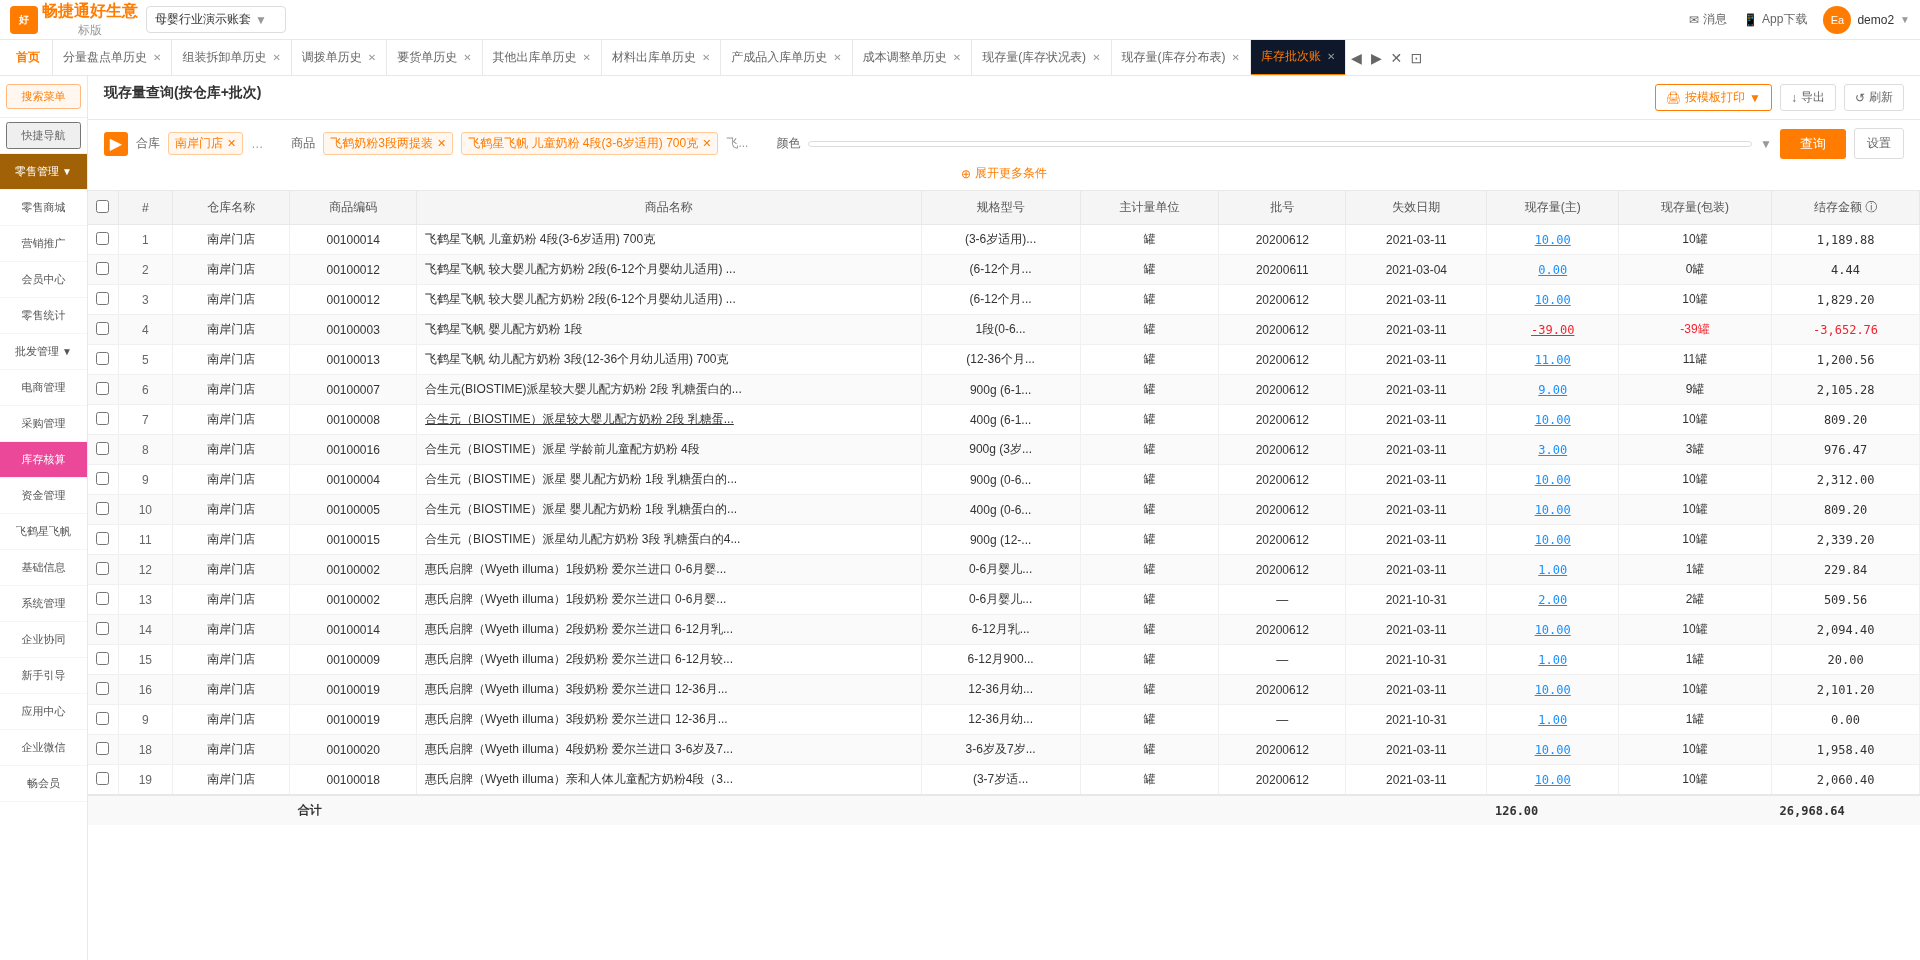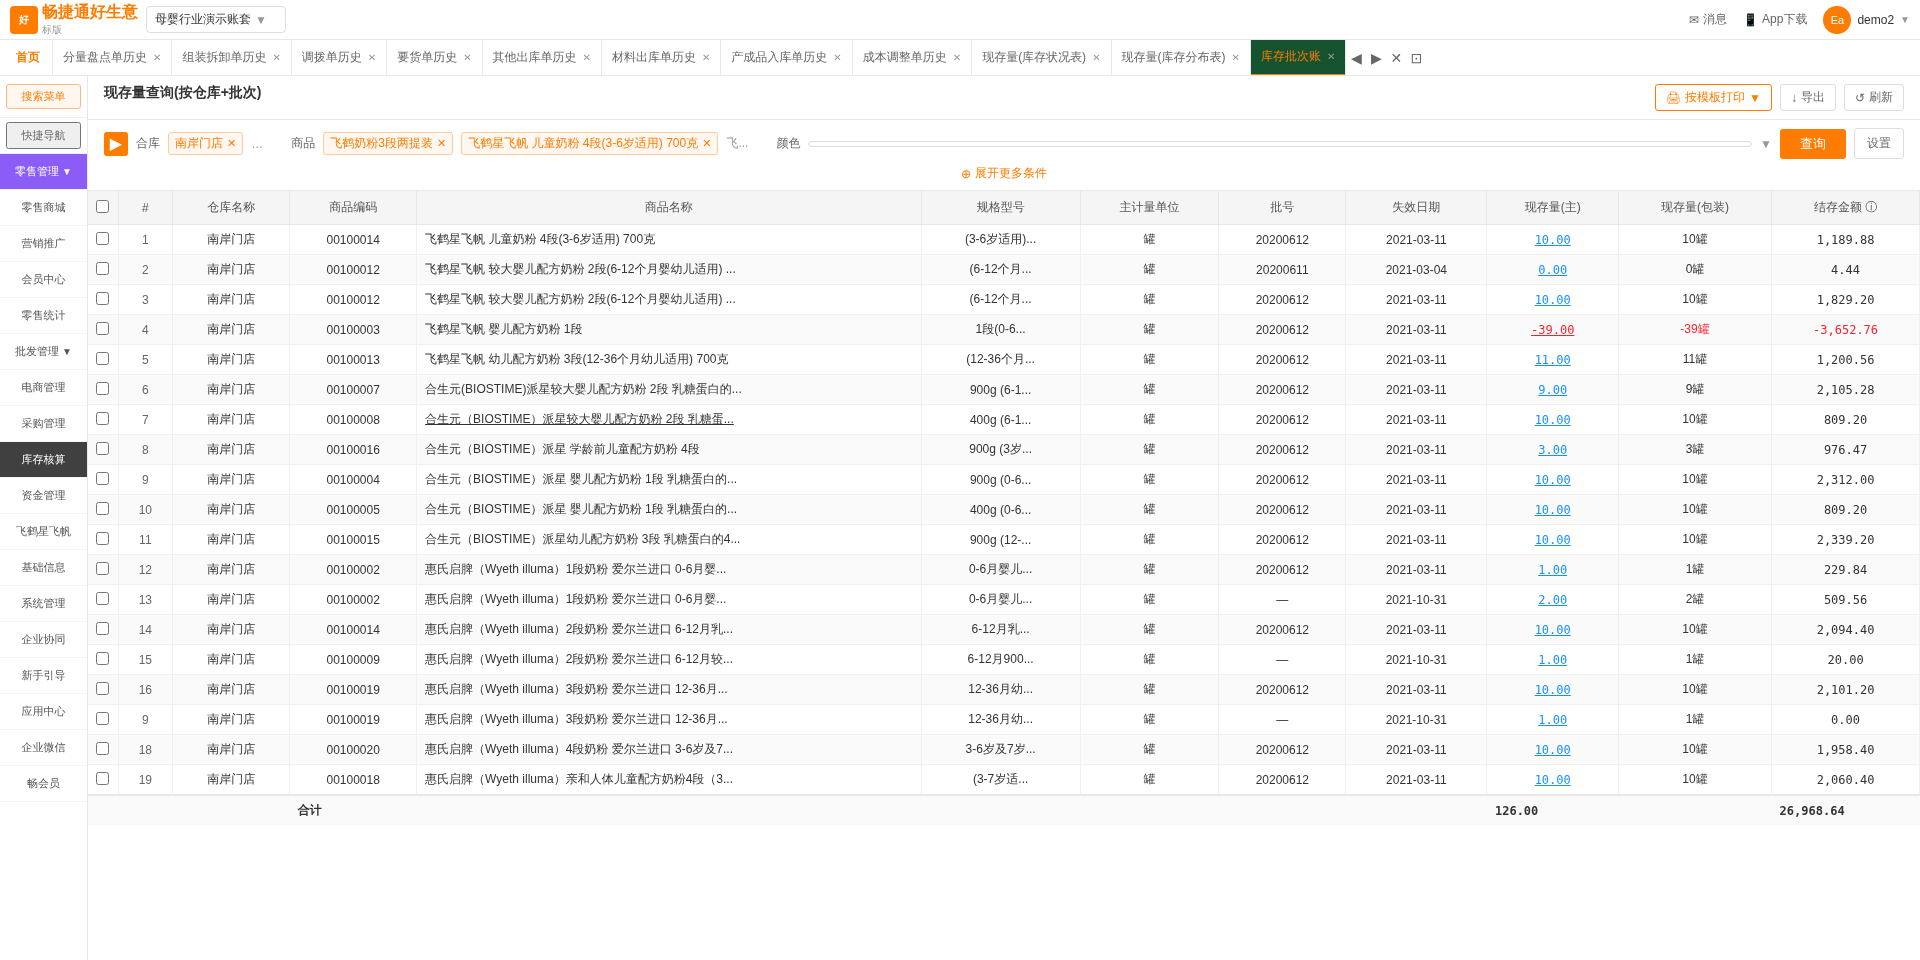--- a/index.html
+++ b/index.html
@@ -12,37 +12,37 @@
     .logo-icon { width: 28px; height: 28px; background: #ff7c00; border-radius: 4px; display: flex; align-items: center; justify-content: center; color: white; font-size: 10px; font-weight: bold; }
     .workspace-select { display: flex; align-items: center; gap: 4px; padding: 4px 8px; border: 1px solid #ddd; border-radius: 4px; cursor: pointer; font-size: 12px; color: #333; min-width: 140px; }
     .top-bar-right { display: flex; align-items: center; gap: 16px; }
     .top-btn { display: flex; align-items: center; gap: 4px; cursor: pointer; color: #666; font-size: 12px; }
     .user-area { display: flex; align-items: center; gap: 6px; cursor: pointer; }
     .avatar { width: 28px; height: 28px; border-radius: 50%; background: #ff7c00; display: flex; align-items: center; justify-content: center; color: white; font-size: 11px; }
 
     
     .tab-bar { height: 36px; background: #fff; display: flex; align-items: center; padding: 0 4px; border-bottom: 1px solid #e8e8e8; overflow: hidden; }
     .tab-item { display: flex; align-items: center; gap: 4px; padding: 0 10px; height: 36px; cursor: pointer; font-size: 12px; color: #666; border-right: 1px solid #e8e8e8; white-space: nowrap; flex-shrink: 0; }
-    .tab-item.active { color: #ff7c00; background: #14532d; border-bottom: 2px solid #ff7c00; }
+    .tab-item.active { color: #ff7c00; background: #0f172a; border-bottom: 2px solid #ff7c00; }
     .tab-item .tab-close { color: #999; font-size: 10px; cursor: pointer; margin-left: 2px; }
     .tab-home { color: #ff7c00; font-weight: bold; padding: 0 12px; }
     .tab-nav-btn { width: 20px; height: 36px; display: flex; align-items: center; justify-content: center; cursor: pointer; color: #666; font-size: 14px; flex-shrink: 0; }
 
     
     .main-layout { display: flex; height: calc(960px - 76px); }
 
     
     .sidebar { width: 88px; background: #fff; border-right: 1px solid #e8e8e8; display: flex; flex-direction: column; flex-shrink: 0; }
     .sidebar-search { padding: 8px 6px; border-bottom: 1px solid #f0f0f0; }
     .sidebar-search-btn { width: 100%; padding: 4px; background: #fff7f0; border: 1px solid #ffb980; border-radius: 3px; color: #ff7c00; font-size: 11px; cursor: pointer; text-align: center; }
     .sidebar-quick { padding: 4px 6px; border-bottom: 1px solid #f0f0f0; }
     .sidebar-quick-btn { width: 100%; padding: 4px; color: #666; font-size: 11px; cursor: pointer; text-align: center; }
     .sidebar-menu { flex: 1; overflow-y: auto; }
     .sidebar-menu-item { padding: 10px 6px; text-align: center; cursor: pointer; font-size: 11px; color: #555; border-bottom: 1px solid #f5f5f5; }
-    .sidebar-menu-item.active { background: #8b5cf6; color: white; }
+    .sidebar-menu-item.active { background: #a16207; color: white; }
     .sidebar-menu-item .menu-arrow { font-size: 10px; }
 
     
     .content-area { flex: 1; display: flex; flex-direction: column; overflow: hidden; }
 
     
     .page-header { padding: 8px 16px; background: #fff; border-bottom: 1px solid #e8e8e8; display: flex; align-items: flex-start; justify-content: space-between; }
     .page-title { font-size: 14px; font-weight: bold; color: #333; }
     .header-actions { display: flex; align-items: center; gap: 8px; }
     .header-btn { display: flex; align-items: center; gap: 4px; padding: 4px 10px; border: 1px solid #ddd; border-radius: 3px; cursor: pointer; font-size: 12px; color: #666; background: #fff; }
@@ -80,21 +80,21 @@
   </style>
 </head>
 <body>
 
 <div class="top-bar">
   <div class="top-bar-left">
     <div class="logo-area">
       <div class="logo-icon">好</div>
       <div>
         <div style="font-size:16px;color:#ff7c00;font-weight:bold;">畅捷通好生意</div>
-        <div style="font-size:10px;color:#999;">标版</div>
+        <div style="font-size:12px;color:#999;margin-left:36px;">标版</div>
       </div>
     </div>
     <div class="workspace-select">
       <span>母婴行业演示账套</span>
       <span style="color:#999;">▼</span>
     </div>
   </div>
   <div class="top-bar-right">
     <div class="top-btn">
       <span>✉</span>
@@ -142,21 +142,21 @@
     </div>
     <div class="sidebar-menu">
       <div class="sidebar-menu-item active">零售管理 <span class="menu-arrow">▼</span></div>
       <div class="sidebar-menu-item">零售商城</div>
       <div class="sidebar-menu-item">营销推广</div>
       <div class="sidebar-menu-item">会员中心</div>
       <div class="sidebar-menu-item">零售统计</div>
       <div class="sidebar-menu-item">批发管理 <span class="menu-arrow">▼</span></div>
       <div class="sidebar-menu-item">电商管理</div>
       <div class="sidebar-menu-item">采购管理</div>
-      <div class="sidebar-menu-item" style="background:#404040;color:white;">库存核算</div>
+      <div class="sidebar-menu-item" style="background:#ec4899;color:white;">库存核算</div>
       <div class="sidebar-menu-item">资金管理</div>
       <div class="sidebar-menu-item">飞鹤星飞帆</div>
       <div class="sidebar-menu-item">基础信息</div>
       <div class="sidebar-menu-item">系统管理</div>
       <div class="sidebar-menu-item">企业协同</div>
       <div class="sidebar-menu-item">新手引导</div>
       <div class="sidebar-menu-item">应用中心</div>
       <div class="sidebar-menu-item">企业微信</div>
       <div class="sidebar-menu-item">畅会员</div>
     </div>

